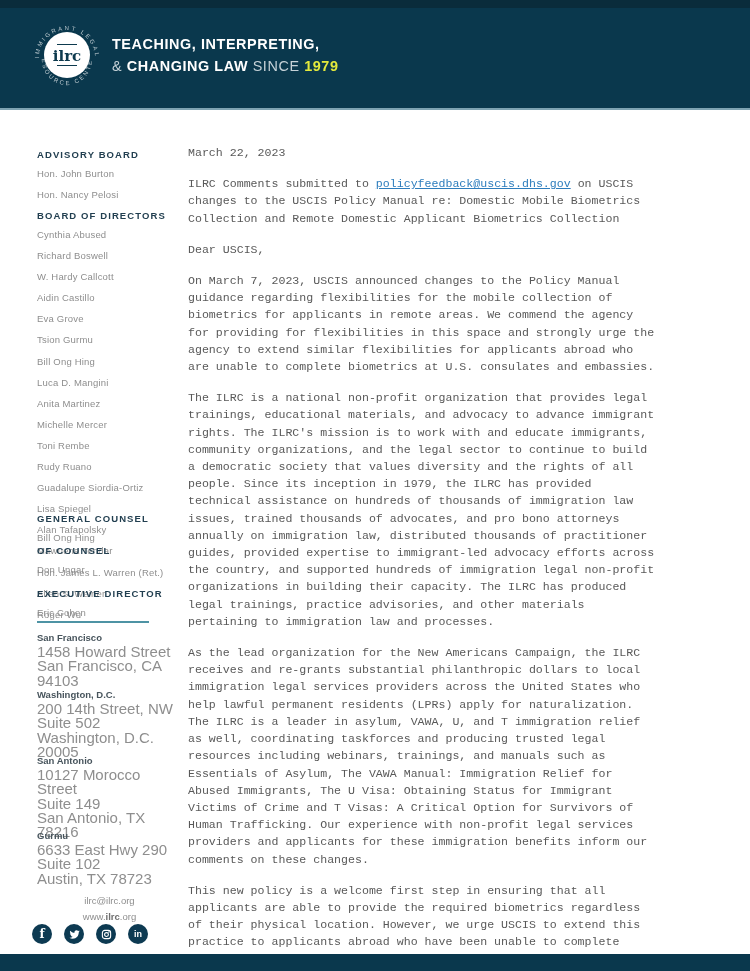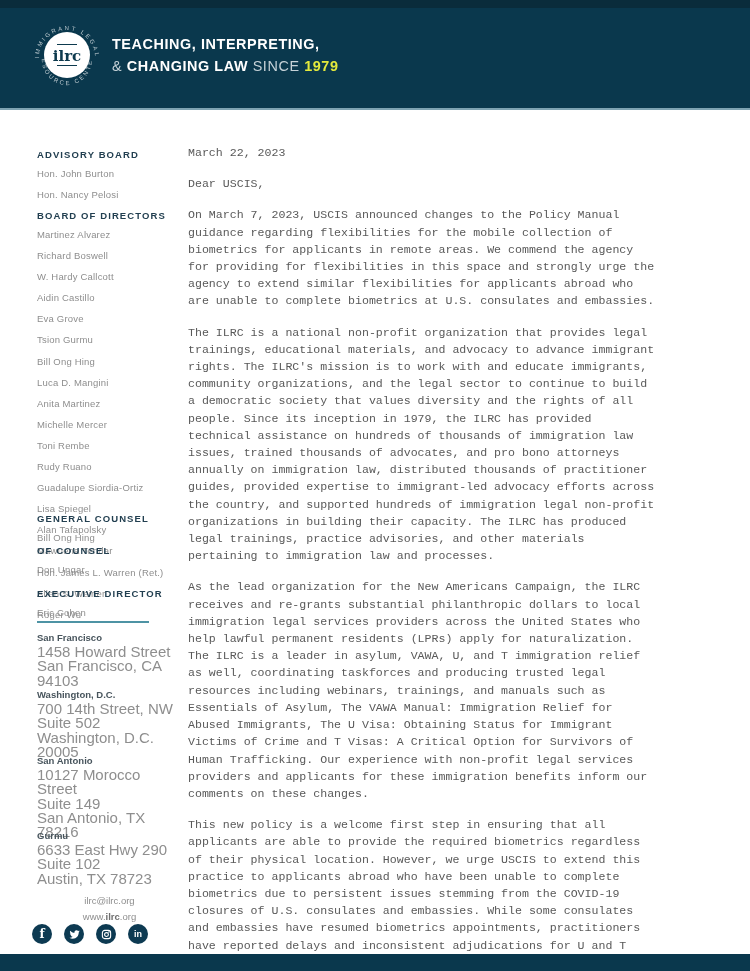--- a/index.html
+++ b/index.html
@@ -104,21 +104,21 @@
   <div class="sidebar">
 
     <div class="sb-section" style="top:149px">
       <div class="sb-heading">ADVISORY BOARD</div>
       <div class="sb-name">Hon. John Burton</div>
       <div class="sb-name">Hon. Nancy Pelosi</div>
     </div>
 
     <div class="sb-section" style="top:210px">
       <div class="sb-heading">BOARD OF DIRECTORS</div>
-      <div class="sb-name">Martinez Alvarez</div>
+      <div class="sb-name">Cynthia Abused</div>
       <div class="sb-name">Richard Boswell</div>
       <div class="sb-name">W. Hardy Callcott</div>
       <div class="sb-name">Aidin Castillo</div>
       <div class="sb-name">Eva Grove</div>
       <div class="sb-name">Tsion Gurmu</div>
       <div class="sb-name">Bill Ong Hing</div>
       <div class="sb-name">Luca D. Mangini</div>
       <div class="sb-name">Anita Martinez</div>
       <div class="sb-name">Michelle Mercer</div>
       <div class="sb-name">Toni Rembe</div>
@@ -150,21 +150,21 @@
     <div class="sb-divider" style="top:621px"></div>
 
     <div class="sb-section" style="top:631px">
       <div class="office-city">San Francisco</div>
       <div class="office-line">1458 Howard Street</div>
       <div class="office-line">San Francisco, CA 94103</div>
     </div>
 
     <div class="sb-section" style="top:688px">
       <div class="office-city">Washington, D.C.</div>
-      <div class="office-line">700 14th Street, NW</div>
+      <div class="office-line">200 14th Street, NW</div>
       <div class="office-line">Suite 502</div>
       <div class="office-line">Washington, D.C. 20005</div>
     </div>
 
     <div class="sb-section" style="top:754px">
       <div class="office-city">San Antonio</div>
       <div class="office-line">10127 Morocco Street</div>
       <div class="office-line">Suite 149</div>
       <div class="office-line">San Antonio, TX 78216</div>
     </div>
@@ -198,20 +198,21 @@
         </svg>
       </div>
       <div class="social-btn">
           <span class="li">in</span>
         </div>
     </div>
   </div>
 
   <div class="letter">
     <p>March 22, 2023</p>
+    <p><span>ILRC Comments submitted to </span><span class="email-link">policyfeedback@uscis.dhs.gov</span><span> on USCIS changes to the USCIS Policy Manual re: Domestic Mobile Biometrics Collection and Remote Domestic Applicant Biometrics Collection</span></p>
     <p>Dear USCIS,</p>
     <p>On March 7, 2023, USCIS announced changes to the Policy Manual guidance regarding flexibilities for the mobile collection of biometrics for applicants in remote areas. We commend the agency for providing for flexibilities in this space and strongly urge the agency to extend similar flexibilities for applicants abroad who are unable to complete biometrics at U.S. consulates and embassies.</p>
     <p>The ILRC is a national non-profit organization that provides legal trainings, educational materials, and advocacy to advance immigrant rights. The ILRC's mission is to work with and educate immigrants, community organizations, and the legal sector to continue to build a democratic society that values diversity and the rights of all people. Since its inception in 1979, the ILRC has provided technical assistance on hundreds of thousands of immigration law issues, trained thousands of advocates, and pro bono attorneys annually on immigration law, distributed thousands of practitioner guides, provided expertise to immigrant-led advocacy efforts across the country, and supported hundreds of immigration legal non-profit organizations in building their capacity. The ILRC has produced legal trainings, practice advisories, and other materials pertaining to immigration law and processes.</p>
     <p>As the lead organization for the New Americans Campaign, the ILRC receives and re-grants substantial philanthropic dollars to local immigration legal services providers across the United States who help lawful permanent residents (LPRs) apply for naturalization. The ILRC is a leader in asylum, VAWA, U, and T immigration relief as well, coordinating taskforces and producing trusted legal resources including webinars, trainings, and manuals such as Essentials of Asylum, The VAWA Manual: Immigration Relief for Abused Immigrants, The U Visa: Obtaining Status for Immigrant Victims of Crime and T Visas: A Critical Option for Survivors of Human Trafficking. Our experience with non-profit legal services providers and applicants for these immigration benefits inform our comments on these changes.</p>
     <p>This new policy is a welcome first step in ensuring that all applicants are able to provide the required biometrics regardless of their physical location. However, we urge USCIS to extend this practice to applicants abroad who have been unable to complete biometrics due to persistent issues stemming from the COVID-19 closures of U.S. consulates and embassies. While some consulates and embassies have resumed biometrics appointments, practitioners have reported delays and inconsistent adjudications for U and T Visa applicants abroad based on the unavailability of biometrics services. The ILRC, along with partner organizations, provided a detailed analysis and case examples to USCIS of this issue on February 14, 2023, which is</p>
   </div>
 
   <div class="bottom-bar"></div>
 </div>
 

